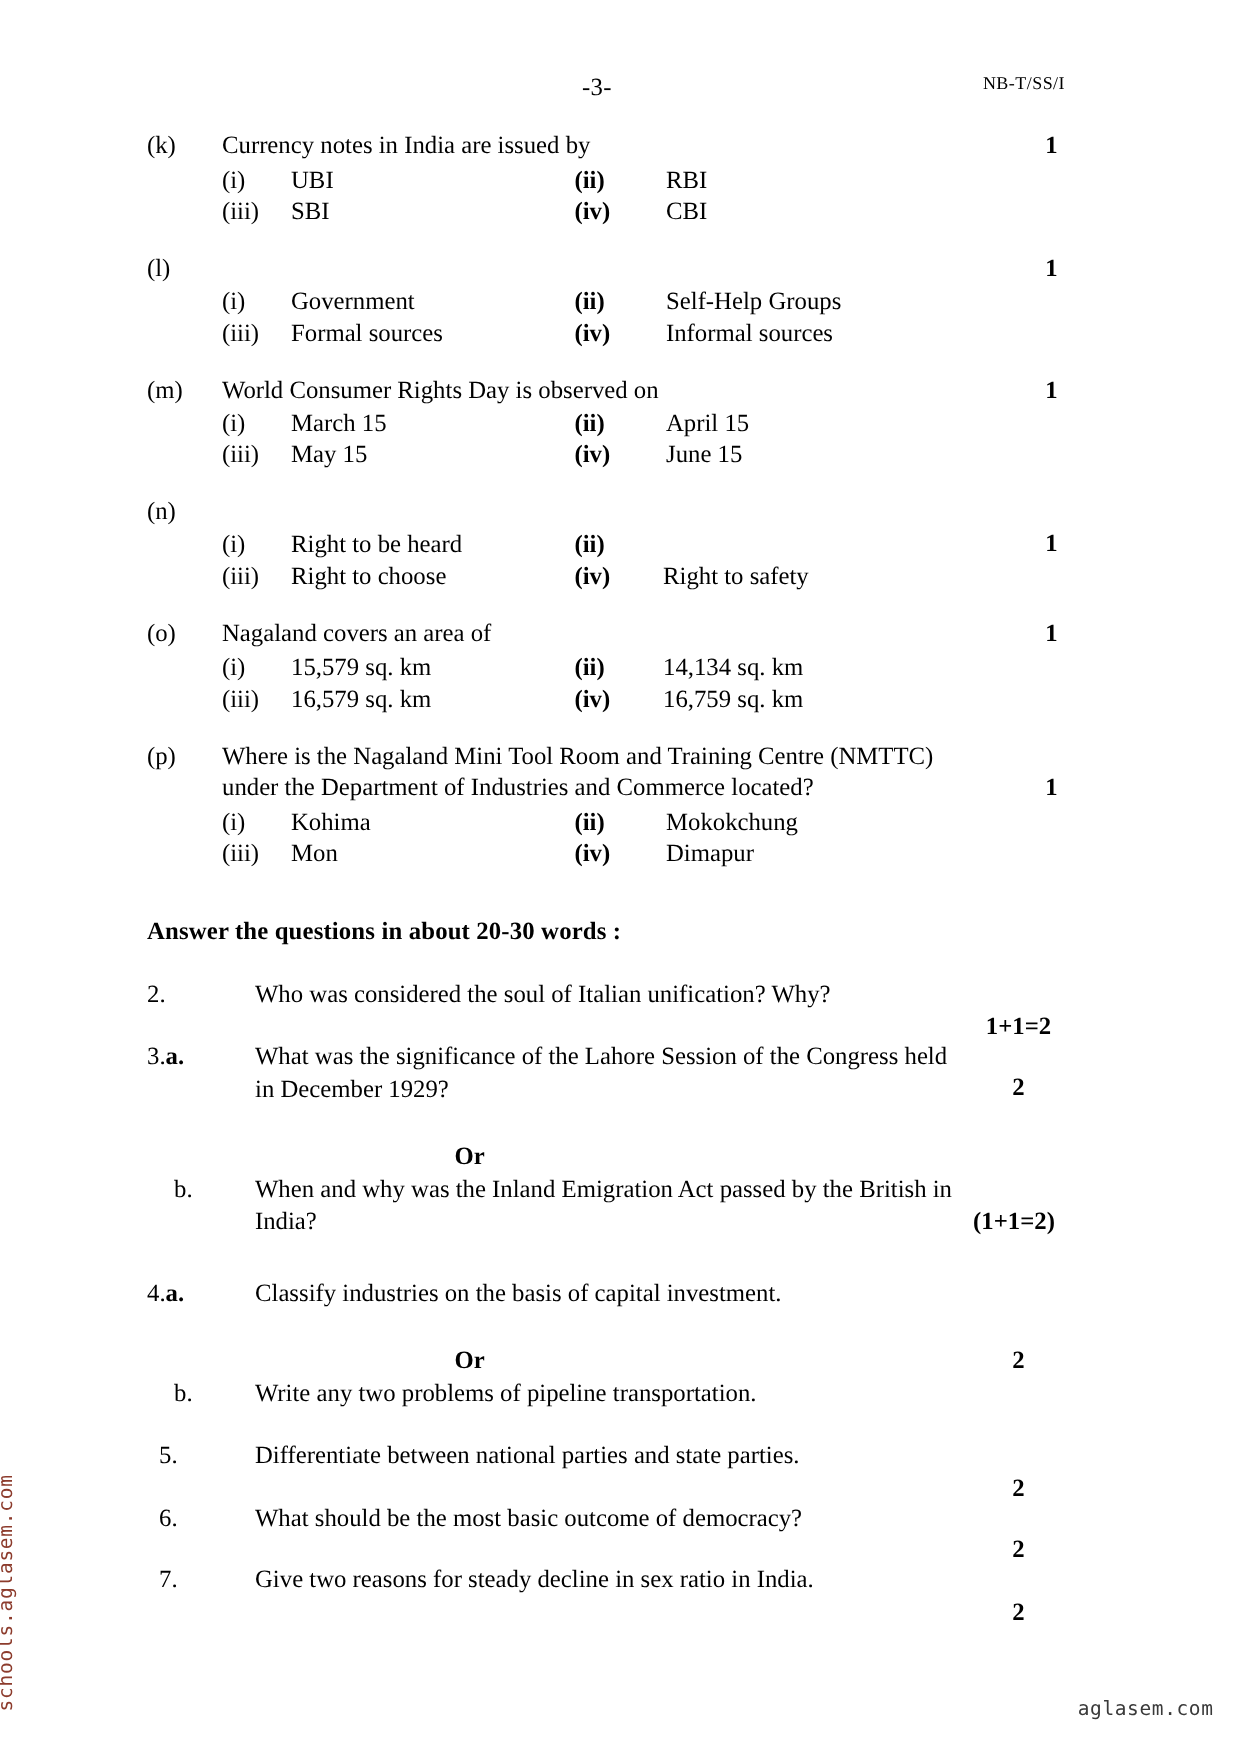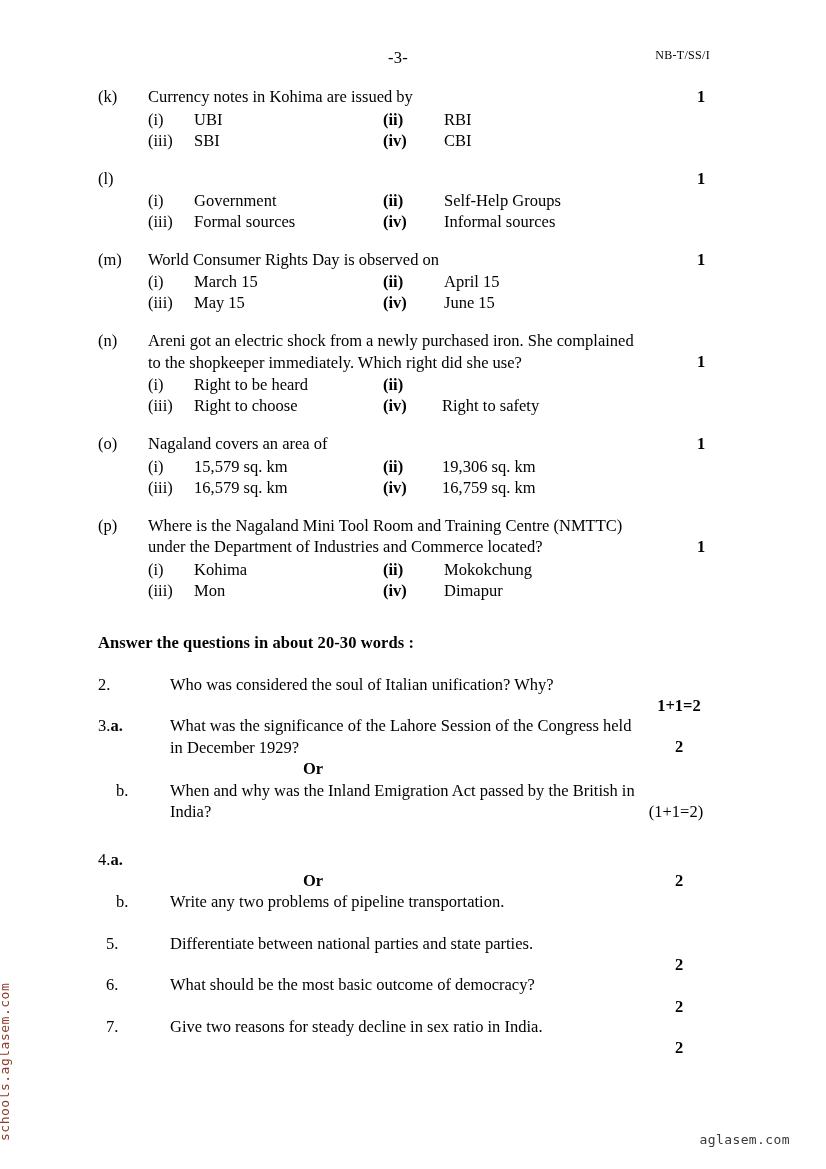--- a/index.html
+++ b/index.html
@@ -149,48 +149,49 @@
   .q-marks {
     position: absolute;
     right: 0;
     font-size: 16.5px;
     font-weight: bold;
     line-height: 21.5px;
     text-align: center;
     width: 66px;
   }
   .q-marks.plain {
-    font-weight: normal;
+    font-weight: bold;
     width: 72px;
   }
   .or-line {
     position: relative;
     text-align: left;
     font-size: 16.5px;
     font-weight: bold;
     line-height: 21.5px;
     padding-left: 205px;
+    margin-top: 24px;
   }
 
   
   .watermark-left {
     position: absolute;
     left: 12px;
     bottom: 28px;
     font-family: "DejaVu Sans Mono", "Liberation Mono", monospace;
     font-size: 13px;
     color: #8c3b2c;
     letter-spacing: 0.5px;
     transform: rotate(-90deg);
     transform-origin: left bottom;
     white-space: nowrap;
   }
   .watermark-bottom {
     position: absolute;
-    right: 36px;
+    right: 17px;
     bottom: 22px;
     font-family: "DejaVu Sans Mono", "Liberation Mono", monospace;
     font-size: 13px;
     color: #3a3a3a;
     letter-spacing: 0.4px;
     white-space: nowrap;
   }
 </style>
 </head>
 <body>
@@ -200,21 +201,21 @@
   <div class="page-header">
     <span class="page-number">-3-</span>
     <span class="paper-code">NB-T/SS/I</span>
   </div>
 
   <div class="content">
 
     <div class="mcq">
       <div class="mcq-stemrow">
         <span class="mcq-label">(k)</span>
-        <div class="mcq-stem">Currency notes in Kohima are issued by</div>
+        <div class="mcq-stem">Currency notes in India are issued by</div>
         <span class="mcq-marks marks-top">1</span>
       </div>
       <div class="options">
         <div class="opt-row">
           <span class="opt-cell opt-num-a">(i)</span>
           <span class="opt-cell opt-txt-a">UBI</span>
           <span class="opt-cell opt-num-b">(ii)</span>
           <span class="opt-cell opt-txt-b">RBI</span>
         </div>
         <div class="opt-row">
@@ -265,21 +266,20 @@
           <span class="opt-cell opt-txt-a">May 15</span>
           <span class="opt-cell opt-num-b">(iv)</span>
           <span class="opt-cell opt-txt-b">June 15</span>
         </div>
       </div>
     </div>
 
     <div class="mcq">
       <div class="mcq-stemrow">
         <span class="mcq-label">(n)</span>
-        <div class="mcq-stem">Areni got an electric shock from a newly purchased iron. She complained to the shopkeeper immediately. Which right did she use?</div>
         <span class="mcq-marks marks-second">1</span>
       </div>
       <div class="options">
         <div class="opt-row">
           <span class="opt-cell opt-num-a">(i)</span>
           <span class="opt-cell opt-txt-a">Right to be heard</span>
           <span class="opt-cell opt-num-b">(ii)</span>
         </div>
         <div class="opt-row">
           <span class="opt-cell opt-num-a">(iii)</span>
@@ -294,21 +294,21 @@
       <div class="mcq-stemrow">
         <span class="mcq-label">(o)</span>
         <div class="mcq-stem">Nagaland covers an area of</div>
         <span class="mcq-marks marks-top">1</span>
       </div>
       <div class="options">
         <div class="opt-row">
           <span class="opt-cell opt-num-a">(i)</span>
           <span class="opt-cell opt-txt-a">15,579 sq. km</span>
           <span class="opt-cell opt-num-b">(ii)</span>
-          <span class="opt-cell opt-txt-b tight">19,306 sq. km</span>
+          <span class="opt-cell opt-txt-b tight">14,134 sq. km</span>
         </div>
         <div class="opt-row">
           <span class="opt-cell opt-num-a">(iii)</span>
           <span class="opt-cell opt-txt-a">16,579 sq. km</span>
           <span class="opt-cell opt-num-b">(iv)</span>
           <span class="opt-cell opt-txt-b tight">16,759 sq. km</span>
         </div>
       </div>
     </div>
 
@@ -354,20 +354,21 @@
       <div class="q-row">
         <span class="q-num indent">b.</span>
         <div class="q-text">When and why was the Inland Emigration Act passed by the British in India?</div>
         <span class="q-marks plain" style="top:21px;">(1+1=2)</span>
       </div>
     </div>
 
     <div class="q" style="margin-top:26px;">
       <div class="q-row">
         <span class="q-num"><span>4.</span><span class="sub">a.</span></span>
+        <div class="q-text">Classify industries on the basis of capital investment.</div>
       </div>
       <div class="q-row">
         <div class="or-line">Or</div>
         <span class="q-marks" style="top:0;">2</span>
       </div>
       <div class="q-row">
         <span class="q-num indent">b.</span>
         <div class="q-text">Write any two problems of pipeline transportation.</div>
       </div>
     </div>

